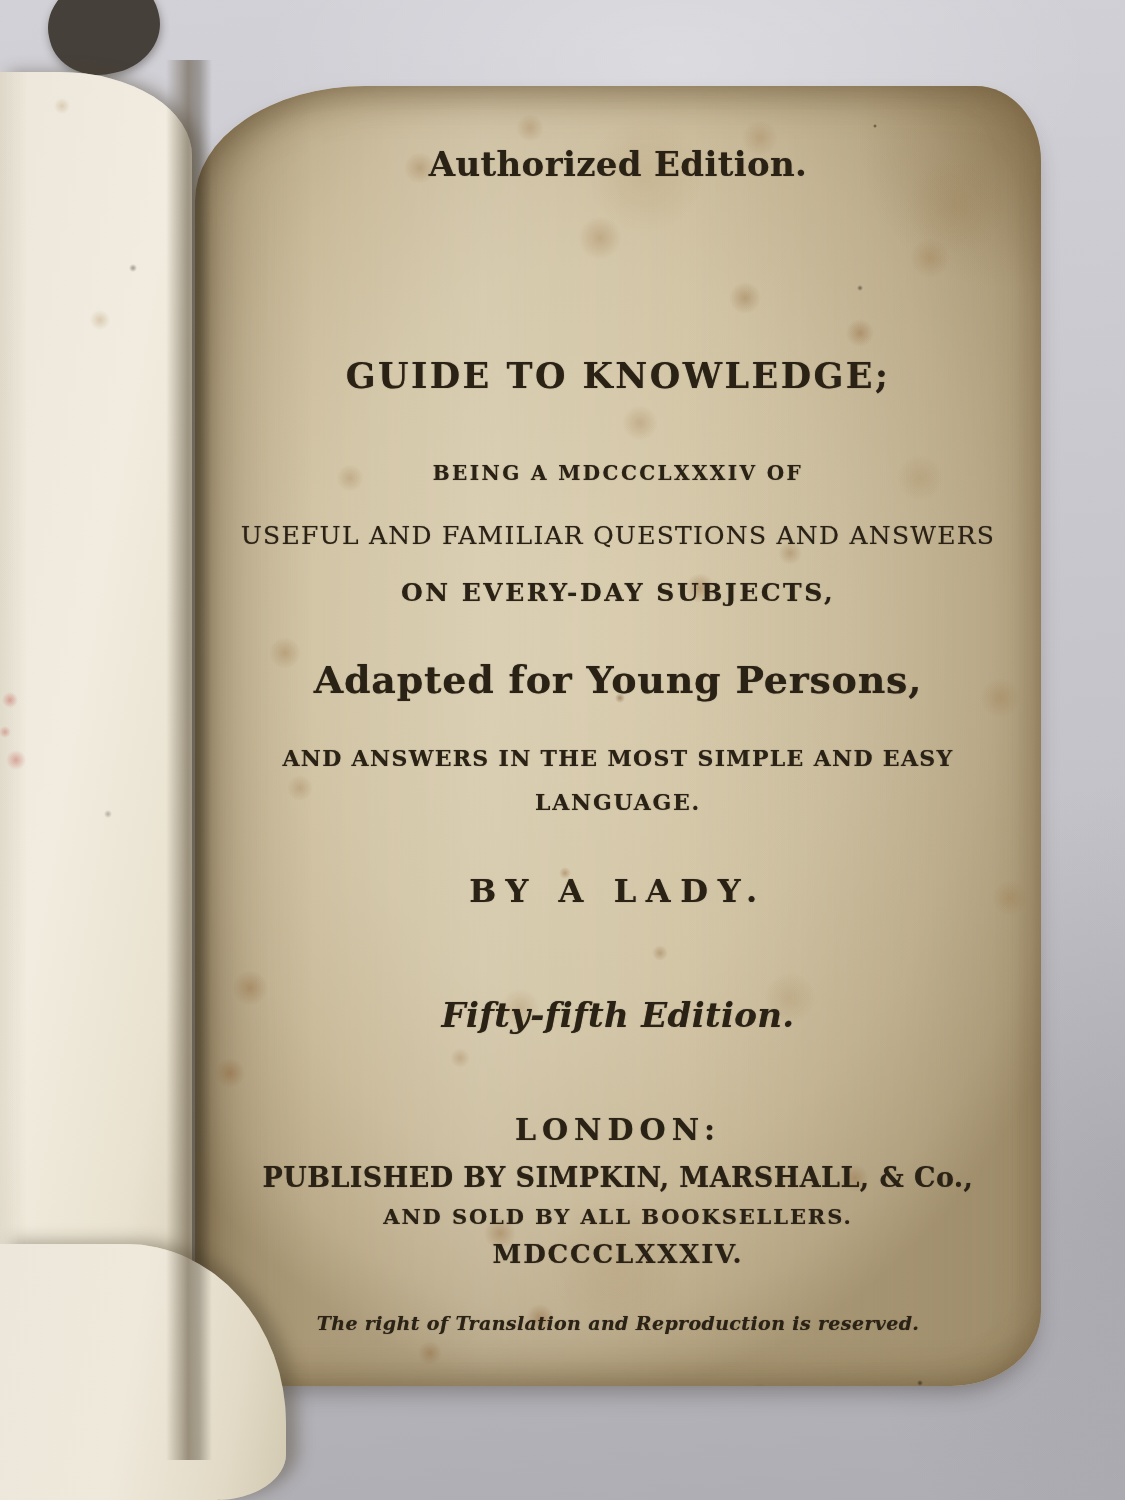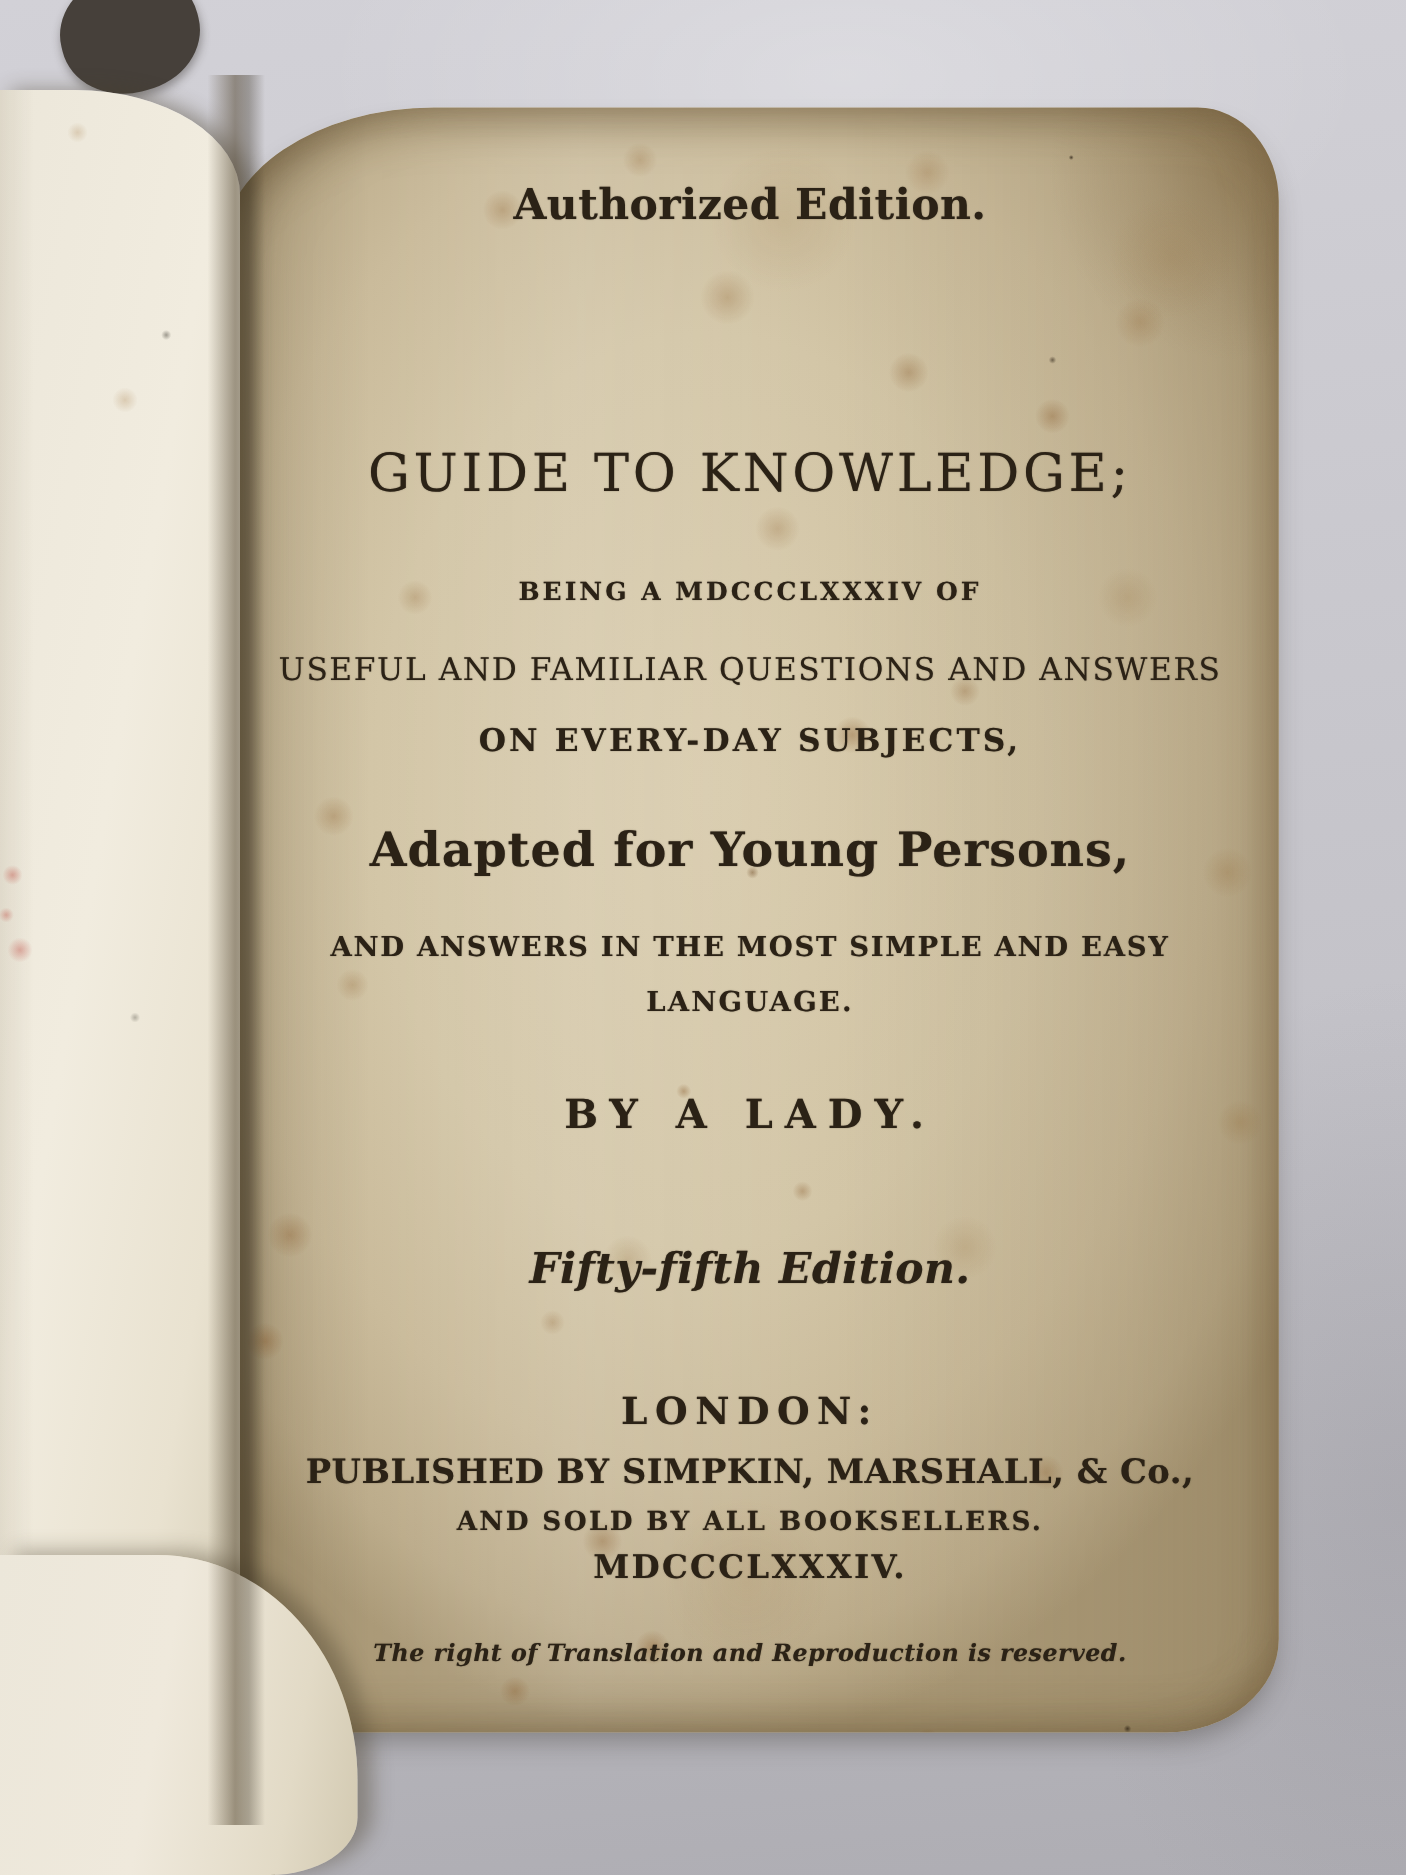--- a/index.html
+++ b/index.html
@@ -60,21 +60,21 @@
     z-index:4;
   }
   
   .gutter{
     position:absolute;left:166px;top:60px;width:46px;height:1400px;
     background:linear-gradient(90deg, rgba(0,0,0,0) 0%, rgba(76,63,41,.5) 48%, rgba(52,44,29,.34) 72%, rgba(0,0,0,0) 100%);
     z-index:5;pointer-events:none;
   }
   
   .title-page{
-    position:absolute;left:177px;top:86px;width:846px;height:1300px;
+    position:absolute;left:195px;top:86px;width:846px;height:1300px;
     background:radial-gradient(ellipse 560px 760px at 46% 42%, #d9ccae 0%, #d3c6a7 48%, #cabb9b 72%, #bcac8b 90%, #ab9a78 100%);
     border-radius:170px 65px 90px 35px / 115px 75px 75px 50px;
     box-shadow:0 12px 22px -6px rgba(55,50,45,.4);
     z-index:2;
   }
   .page-shading{
     position:absolute;inset:0;border-radius:inherit;
     box-shadow:
       inset 34px 0 46px -16px rgba(88,70,44,.5),
       inset -22px 0 34px -14px rgba(112,92,60,.45),
@@ -127,21 +127,21 @@
       radial-gradient(circle 3px  at 665px 202px, rgba(42,32,20,.6),    rgba(42,32,20,0) 100%);
   }
   
   .line{
     position:absolute;left:6px;width:834px;text-align:center;
     color:#2b2216;line-height:1;white-space:nowrap;
     text-shadow:0 0 1px rgba(43,34,22,.55);
   }
   .l-authorized {top:61px;  font-size:34px;font-weight:bold;letter-spacing:.01em;}
   .l-title1     {top:169px; font-size:48px;font-weight:bold;letter-spacing:.13em;}
-  .l-title2     {top:272px; font-size:42px;font-weight:normal;letter-spacing:.07em;}
+  .l-title2     {top:272px; font-size:35px;font-weight:bold;letter-spacing:.07em;}
   .l-being      {top:377px; font-size:20px;font-weight:bold;letter-spacing:.12em;}
   .l-useful     {top:437px; font-size:25px;font-weight:normal;letter-spacing:.05em;text-align:center;}
   .l-everyday   {top:494px; font-size:25px;font-weight:bold;letter-spacing:.1em;}
   .l-adapted    {top:575px; font-size:38px;font-weight:bold;letter-spacing:.02em;}
   .l-arranged   {top:661px; font-size:22px;font-weight:bold;letter-spacing:.06em;}
   .l-language   {top:705px; font-size:22px;font-weight:bold;letter-spacing:.08em;}
   .l-author     {top:789px; font-size:32px;font-weight:bold;letter-spacing:.3em;}
   .l-edition    {top:912px; font-size:34px;font-weight:bold;font-style:italic;letter-spacing:.01em;}
   .l-london     {top:1029px;font-size:30px;font-weight:bold;letter-spacing:.2em;}
   .l-publisher  {top:1078px;font-size:27px;font-weight:bold;letter-spacing:.015em;}

